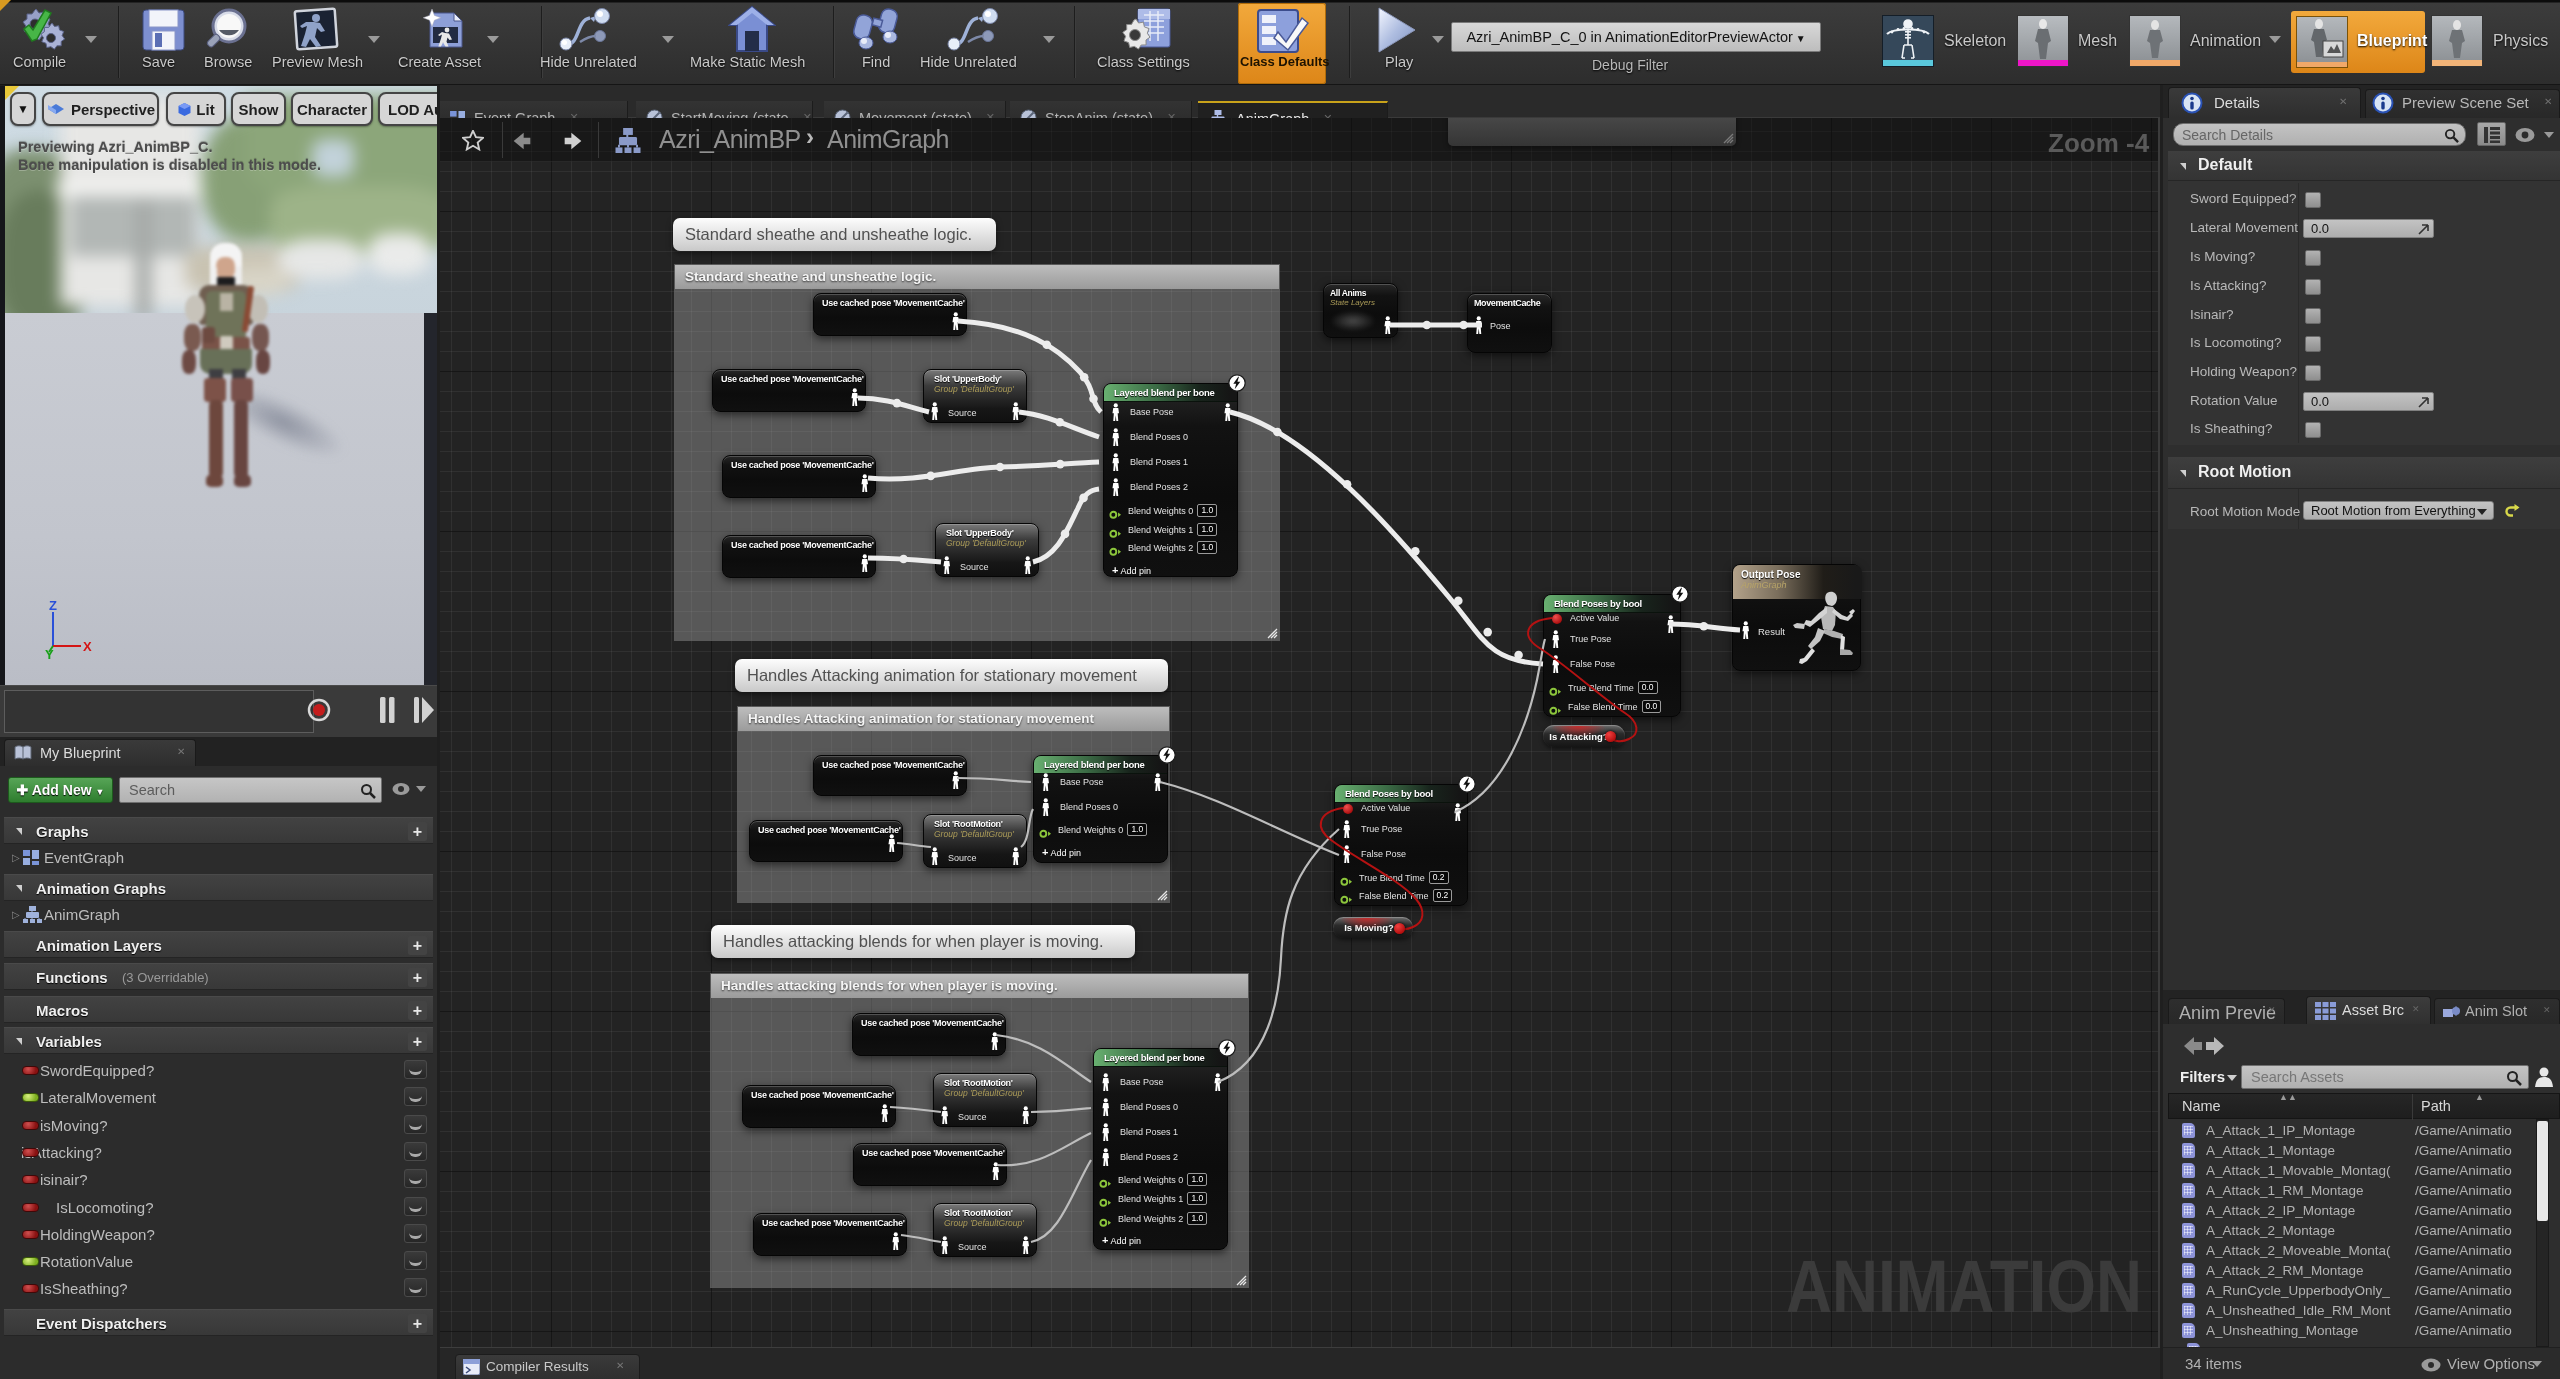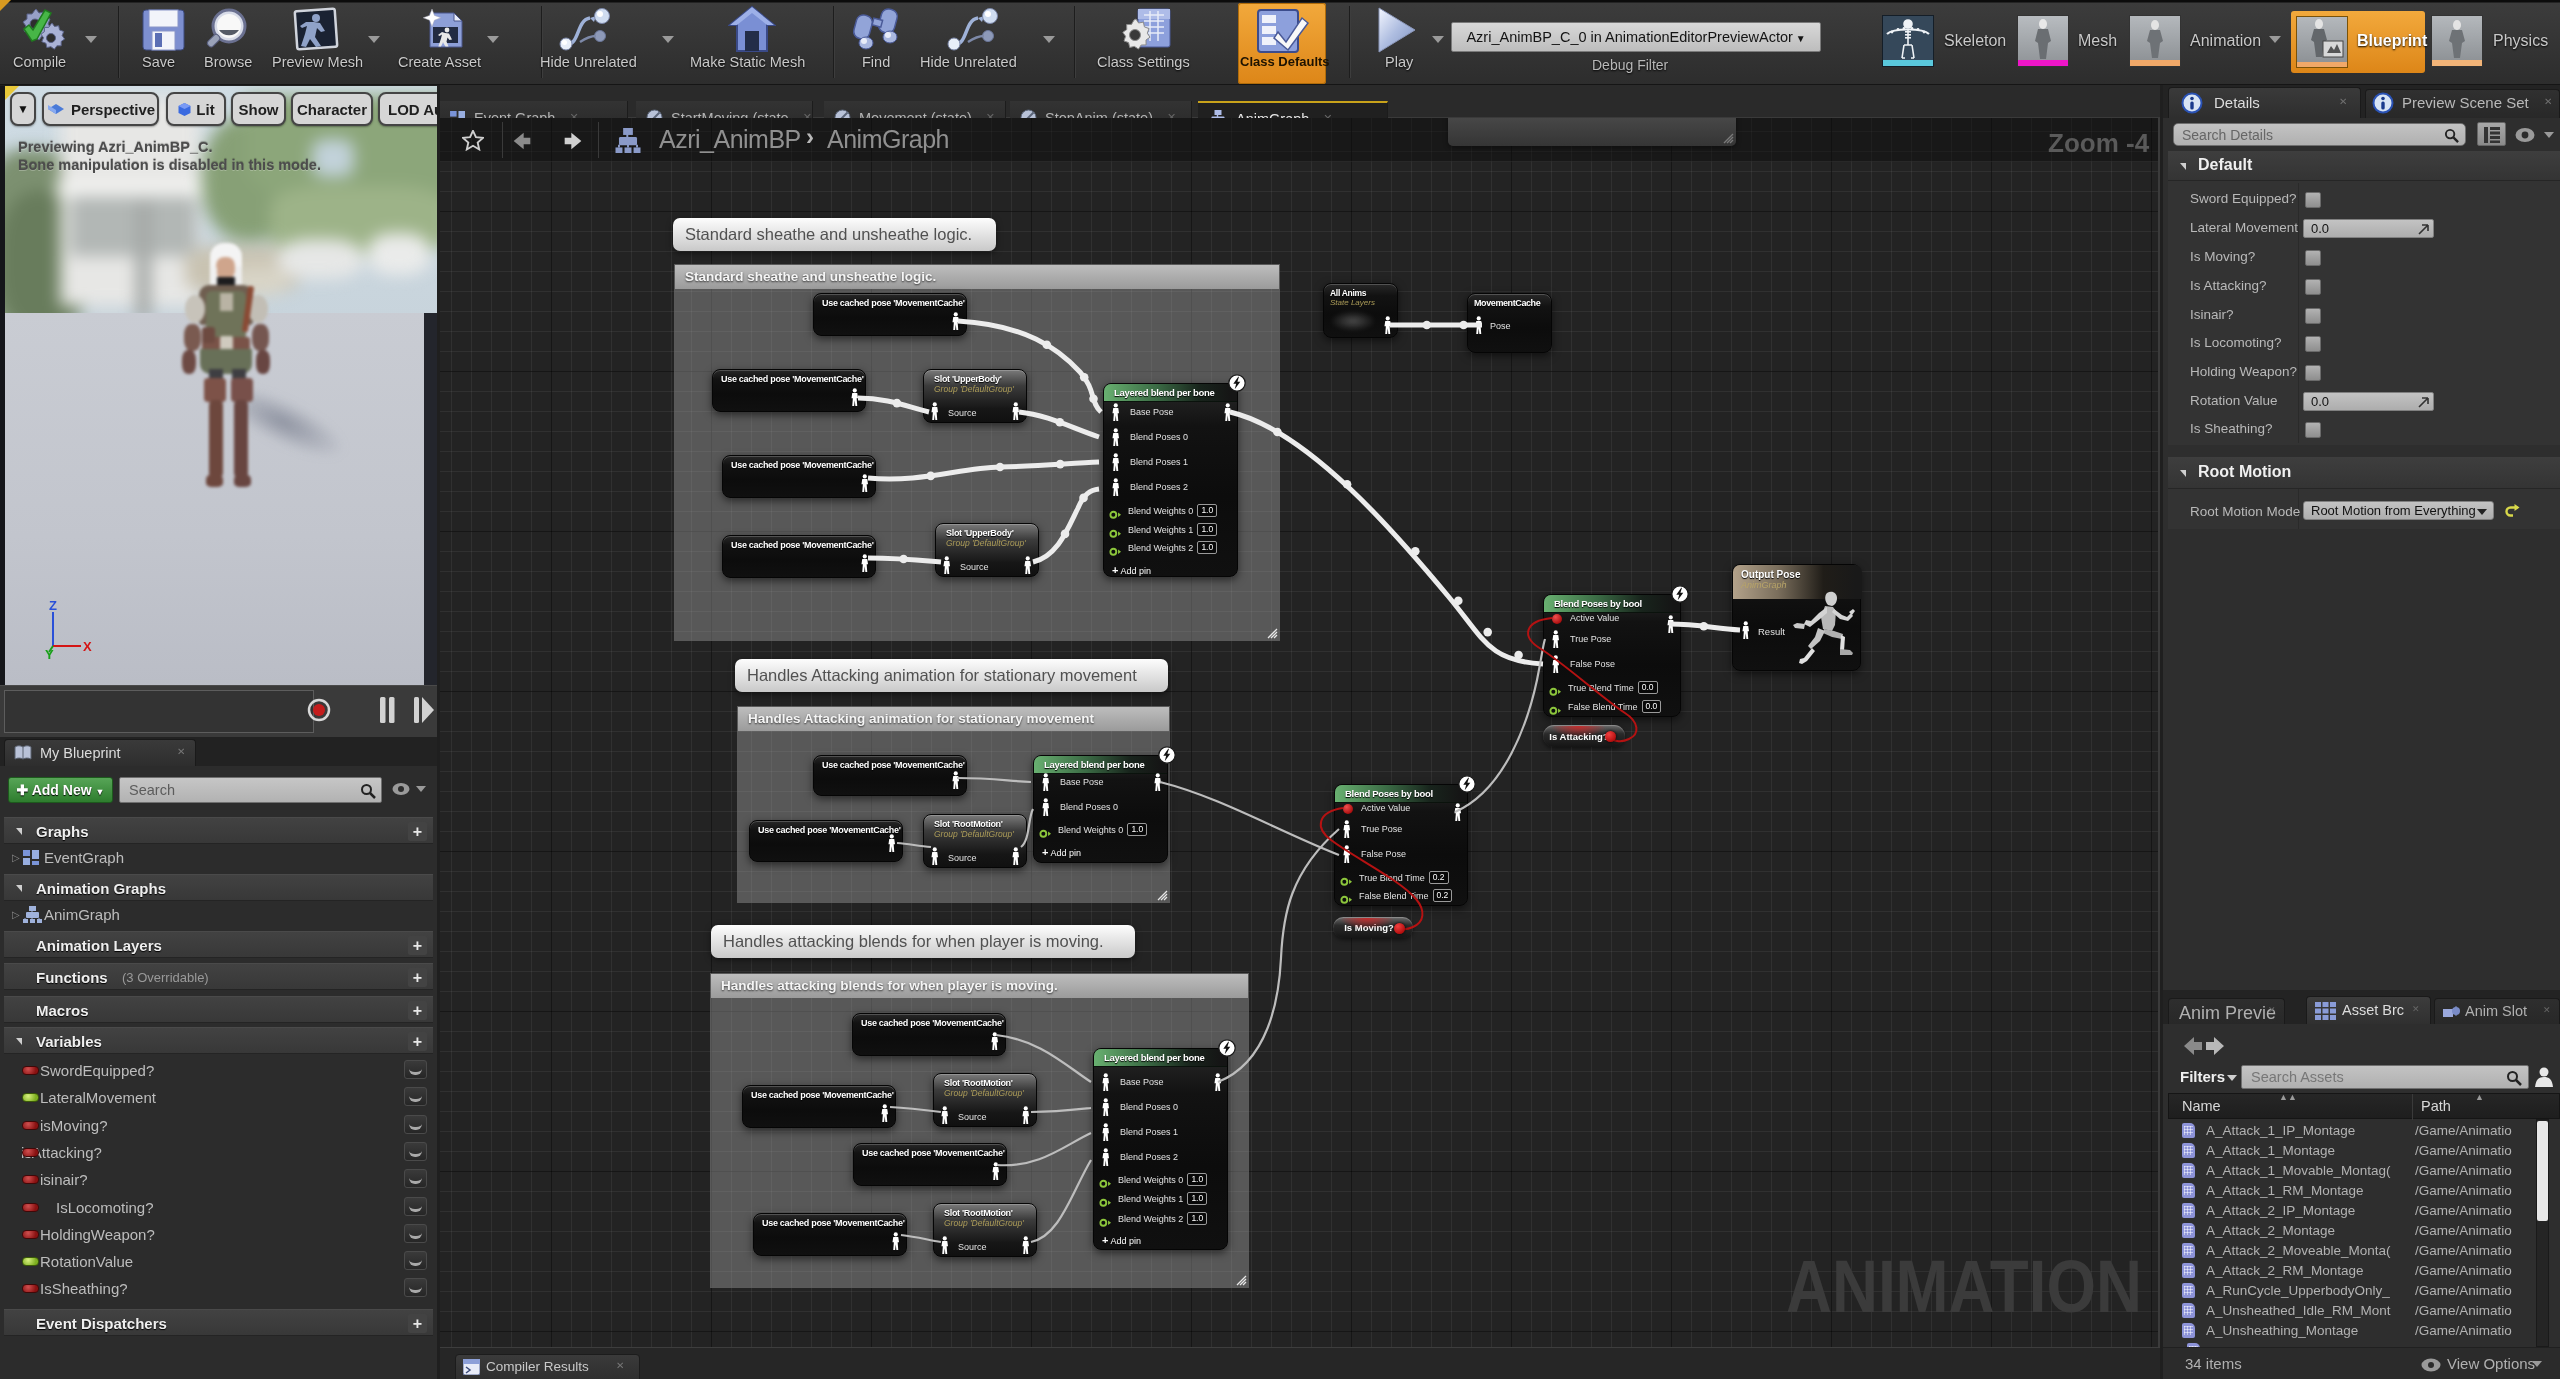--- a/index.html
+++ b/index.html
@@ -958,21 +958,21 @@
     </div>
 <div class="abs" style="left:202px;top:4px;width:195px;height:29px;background:linear-gradient(#303030,#282828);border:1px solid #1a1a1a;border-bottom:none;border-radius:4px 4px 0 0">
       <span class="abs" style="left:6px;top:2px"><svg width="22" height="22" viewBox="0 0 22 22">
           <circle cx="11" cy="11" r="9.5" fill="#d8e4f4" stroke="#2a52b4" stroke-width="2"></circle>
           <circle cx="11" cy="6.5" r="1.8" fill="#1a3a8c"></circle>
           <rect x="9.3" y="9.5" width="3.4" height="8" rx="1.5" fill="#1a3a8c"></rect>
         </svg></span>
       <span class="abs" style="left:36px;top:4px;color:#b9b9b9;font-size:15px">Preview Scene Set</span>
       <span class="abs" style="left:178px;top:6px;color:#707070;font-size:10px">✕</span>
     </div>
-<div class="abs" style="left:10px;top:38px;width:293px;height:23px;background:linear-gradient(#c3c3c3,#b0b0b0);border:1px solid #6f6f6f;border-radius:5px">
+<div class="abs" style="left:10px;top:38px;width:293px;height:23px;background:linear-gradient(#c3c3c3,#b0b0b0);border:1px solid #6f6f6f;border-radius:10px">
       <span class="abs" style="left:8px;top:3px;color:#666;font-size:14px">Search Details</span>
       <svg class="abs" style="left:270px;top:4px" width="15" height="15" viewBox="0 0 16 16">
         <circle cx="6.5" cy="6.5" r="4.5" fill="none" stroke="#222" stroke-width="2"></circle>
         <path d="M10 10l5 5" stroke="#222" stroke-width="2.5"></path>
       </svg>
     </div>
 <div class="abs" style="left:314px;top:37px;width:29px;height:24px;background:linear-gradient(#a8a8a8,#8a8a8a);border:1px solid #666;border-radius:2px">
       <svg class="abs" style="left:6px;top:4px" width="16" height="16">
         <g fill="#333">
           <rect x="0" y="0" width="4" height="16"></rect>

